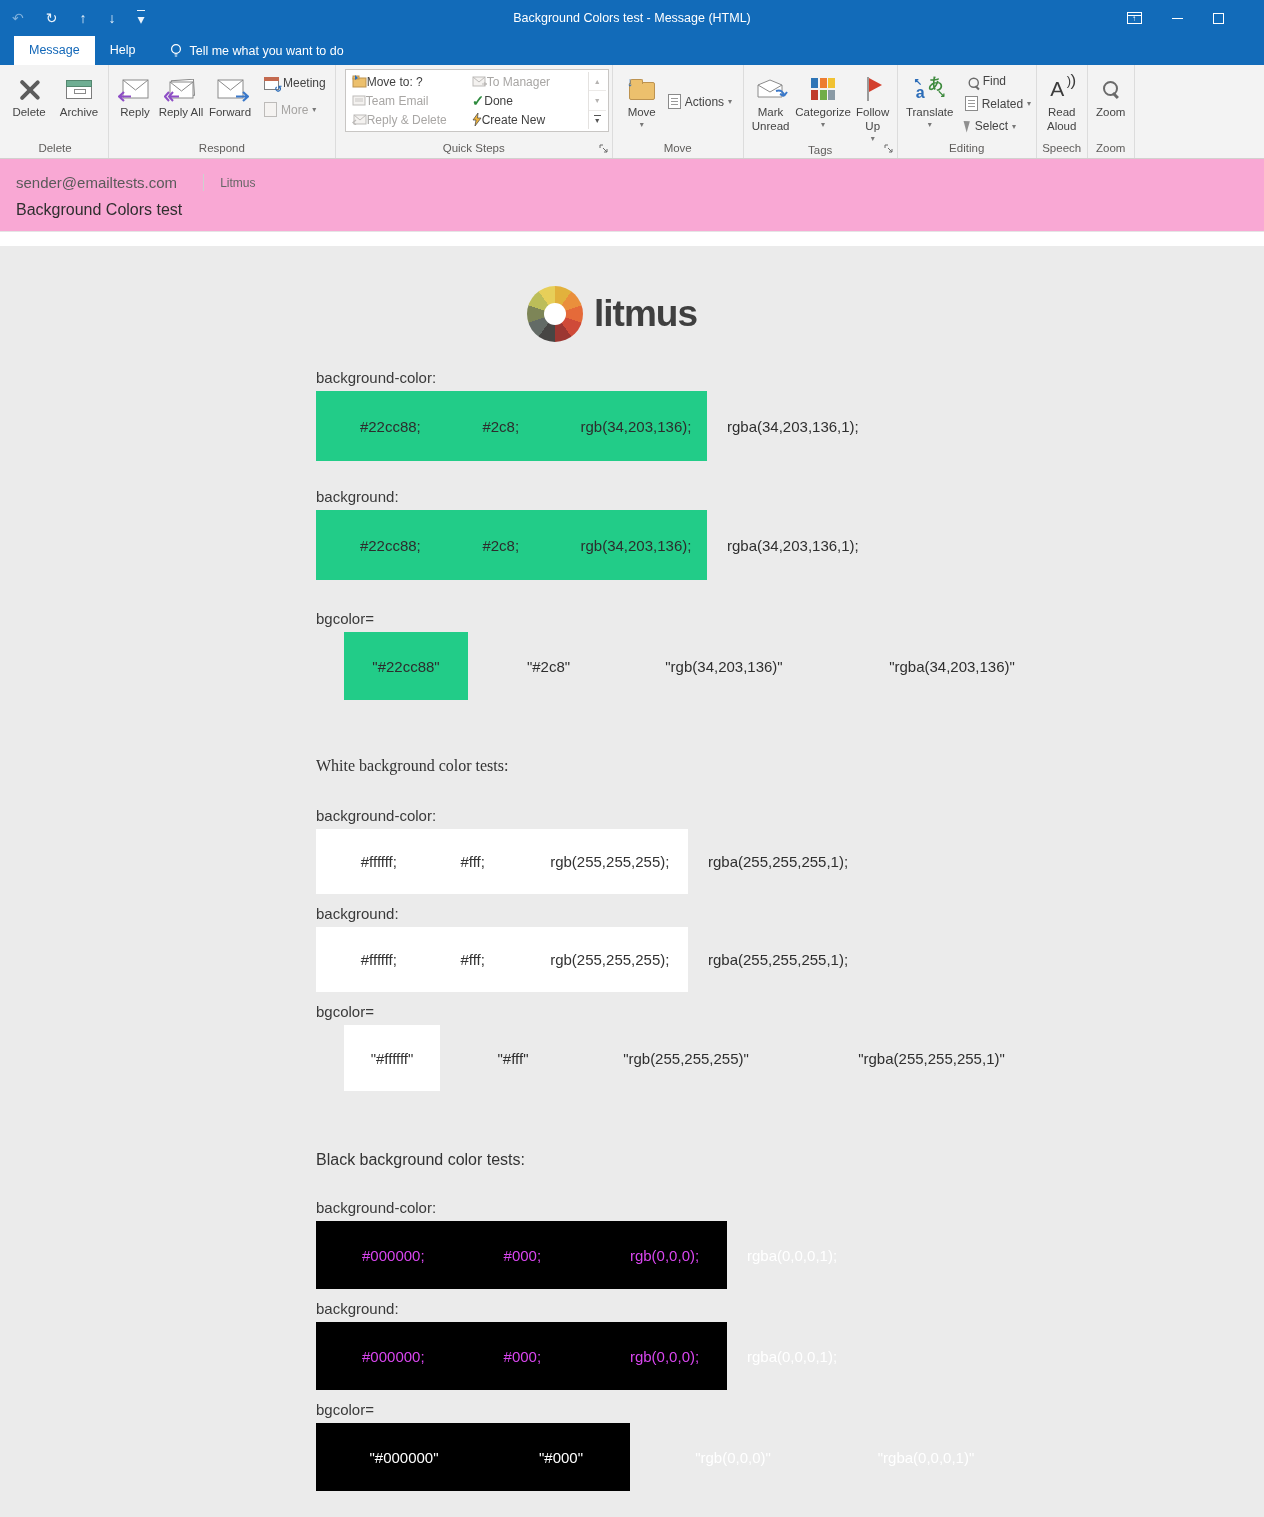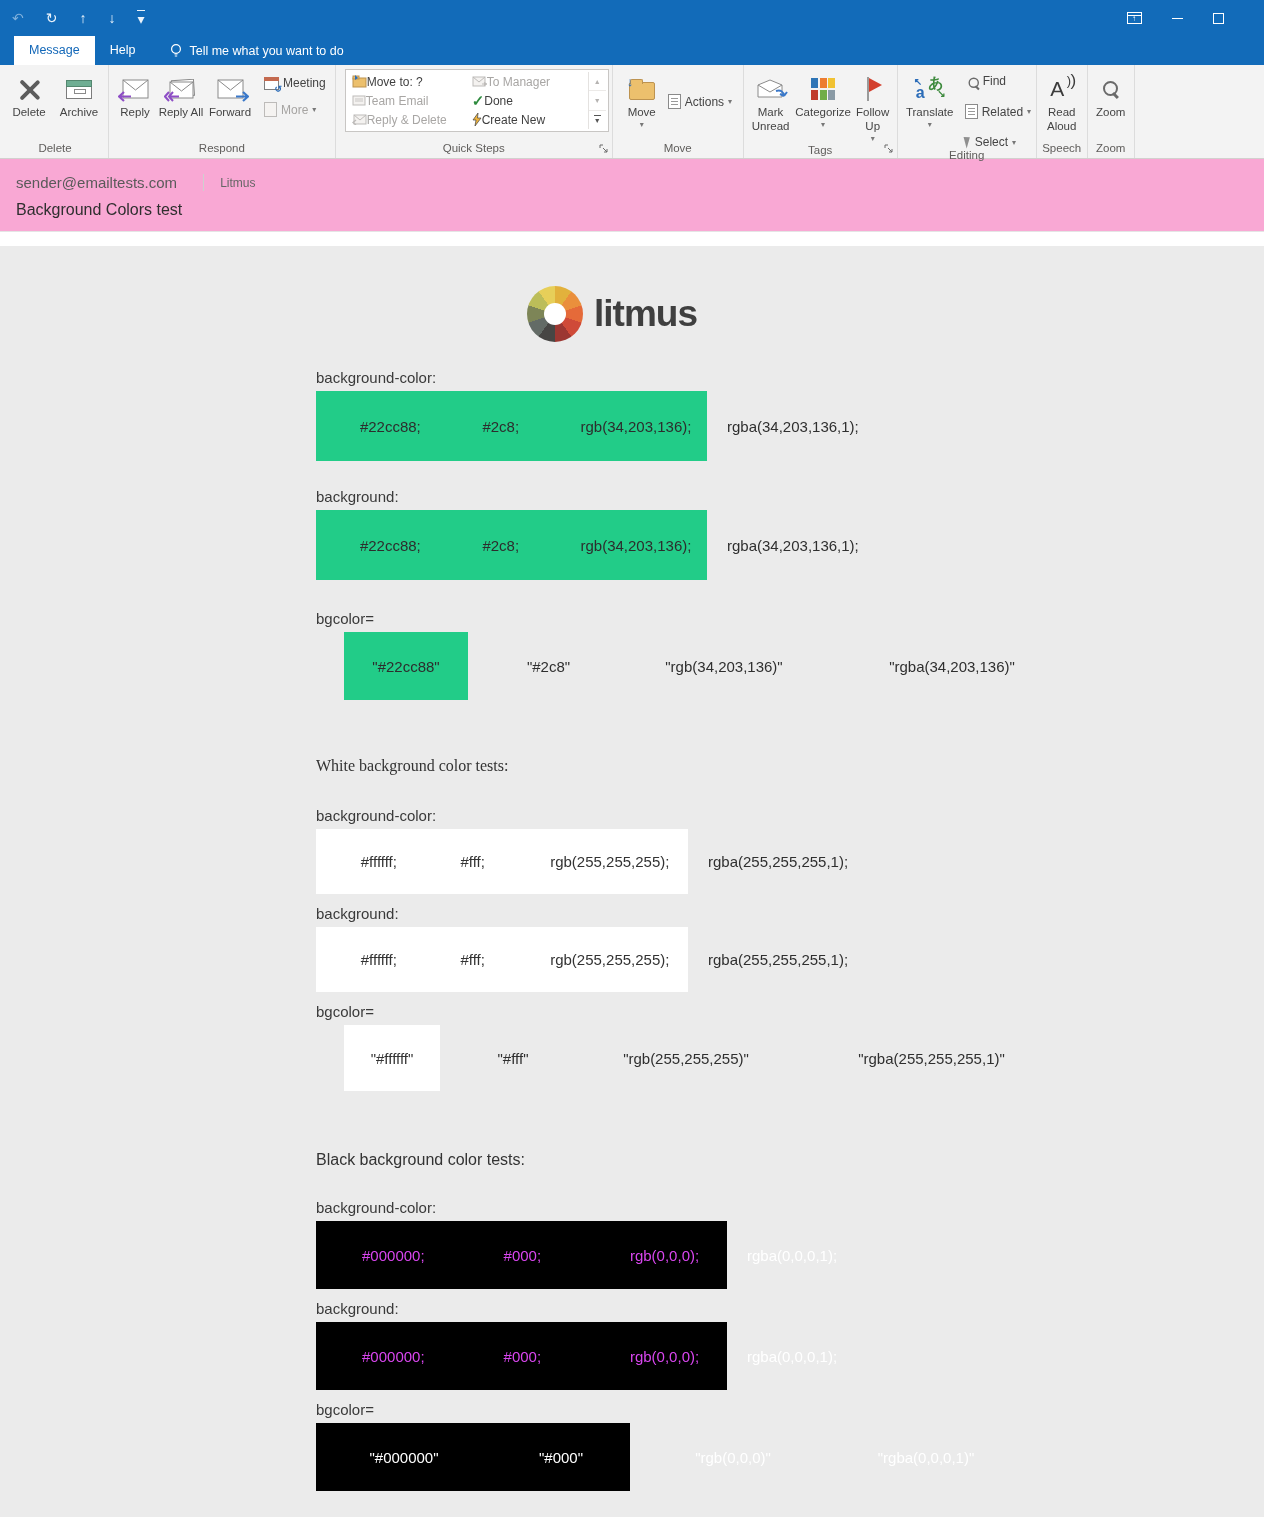--- a/index.html
+++ b/index.html
@@ -142,20 +142,21 @@
 <body>
 
 <div class="titlebar">
   <div class="qat">
     <span class="qbtn dim">↶</span>
     <span class="qbtn">↻</span>
     <span class="qbtn">↑</span>
     <span class="qbtn">↓</span>
     <span class="qbtn qat-custom">▾</span>
   </div>
+  <div class="win-title">Background Colors test  -  Message (HTML)</div>
   <div class="winbtns">
     <span class="ic-ribbonopts"></span>
     <span class="ic-min"></span>
     <span class="ic-max"></span>
   </div>
 </div>
 
 <div class="tabrow">
   <div class="tab active">Message</div>
   <div class="tab">Help</div>
@@ -386,21 +387,21 @@
             <span class="transicon">
           <span class="t1">a</span>
               <span class="t2">あ</span>
               <span class="t3">↖</span>
               <span class="t4">↘</span>
         </span>
           </span>
         <span>Translate</span>
         <span class="caret blk">▾</span>
       </div>
-      <div style="display:flex;flex-direction:column;gap:16px;padding:6px 0 0 6px;">
+      <div style="display:flex;flex-direction:column;gap:8px;padding:6px 0 0 6px;">
         <div class="smallbtn">
           <span class="mag small"></span>
           <span>Find</span>
         </div>
         <div class="smallbtn">
           <span class="pageicon"></span>
           <span>Related</span>
           <span class="caret">▾</span>
         </div>
         <div class="smallbtn">

